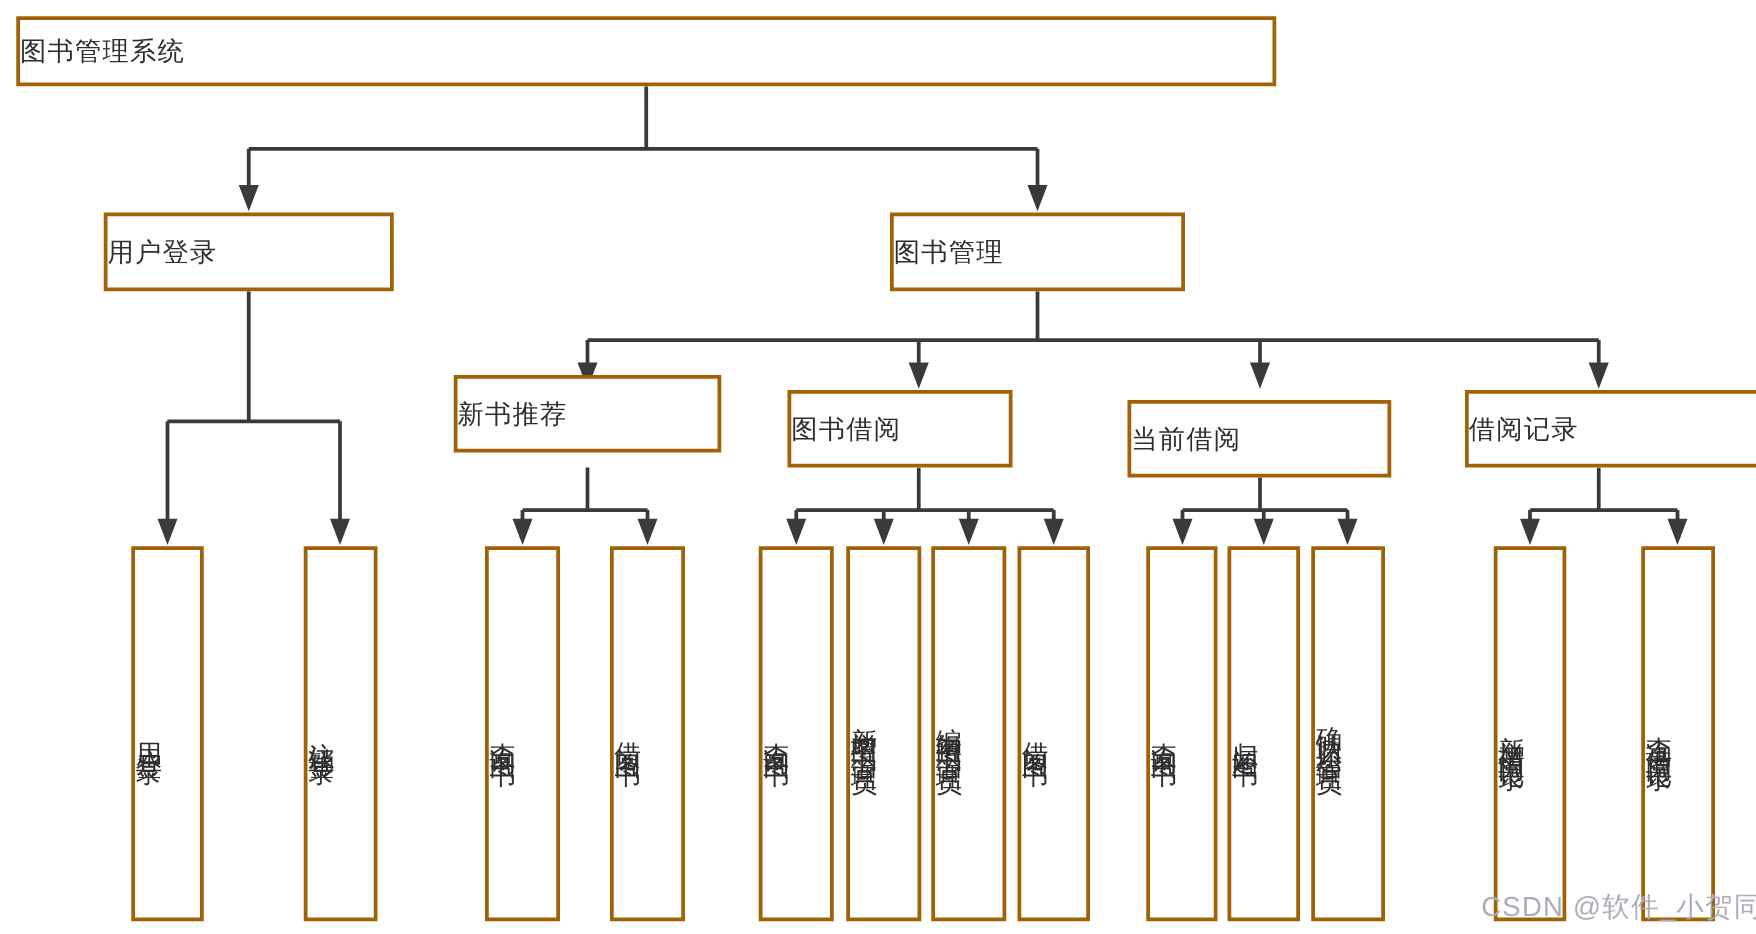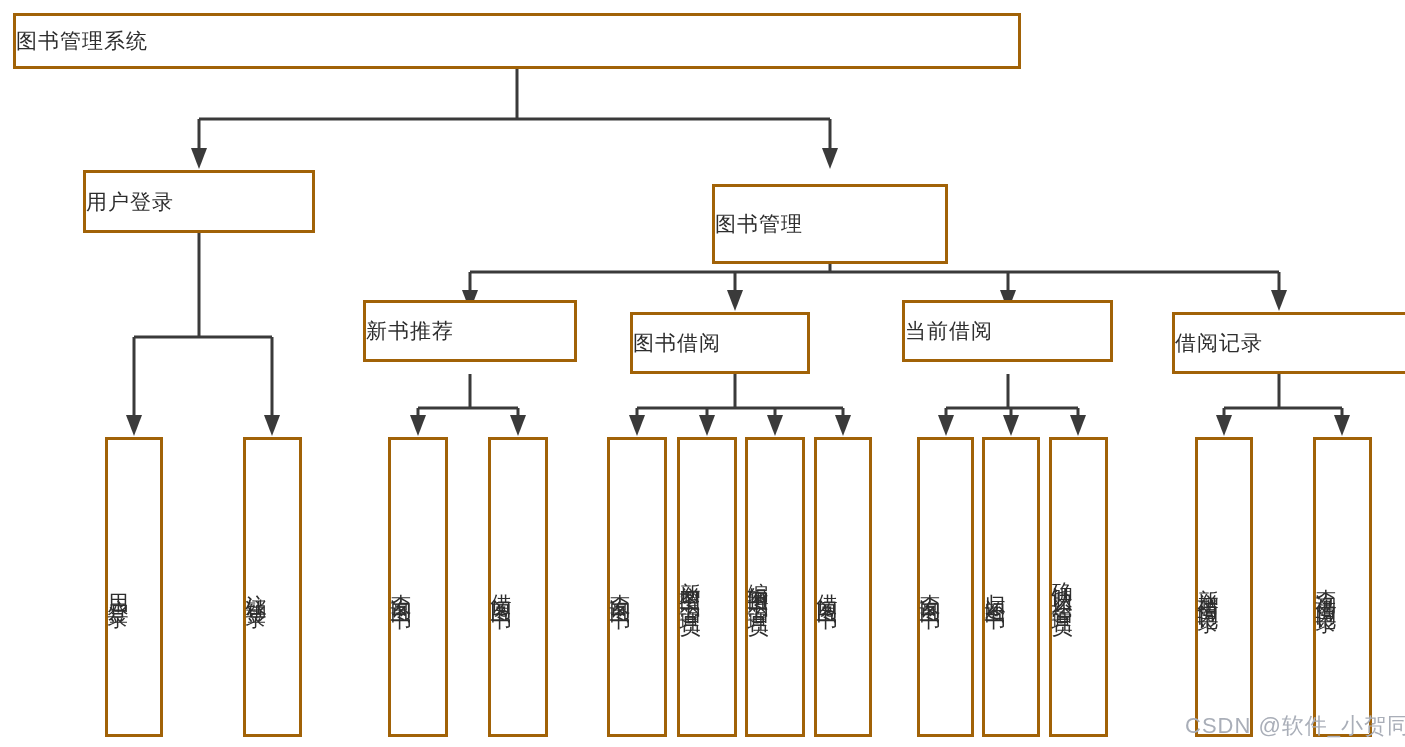--- a/index.html
+++ b/index.html
@@ -66,31 +66,31 @@
     </g>
   </svg>
 
   <div class="node h" style="left:13px;top:13px;width:1008px;height:56px">
     <span>图书管理系统</span>
   </div>
 
   <div class="node h" style="left:83px;top:170px;width:232px;height:63px">
     <span>用户登录</span>
   </div>
-  <div class="node h" style="left:712px;top:184px;width:236px;height:80px">
+  <div class="node h" style="left:712px;top:170px;width:236px;height:63px">
     <span>图书管理</span>
   </div>
 
   <div class="node h" style="left:363px;top:300px;width:214px;height:62px">
     <span>新书推荐</span>
   </div>
   <div class="node h" style="left:630px;top:312px;width:180px;height:62px">
     <span>图书借阅</span>
   </div>
-  <div class="node h" style="left:902px;top:300px;width:211px;height:62px">
+  <div class="node h" style="left:902px;top:320px;width:211px;height:62px">
     <span>当前借阅</span>
   </div>
   <div class="node h" style="left:1172px;top:312px;width:256px;height:62px">
     <span>借阅记录</span>
   </div>
 
   <div class="node v" style="left:105px;top:437px;width:58px;height:300px">
     <span>用户登录</span>
   </div>
   <div class="node v" style="left:243px;top:437px;width:59px;height:300px">

